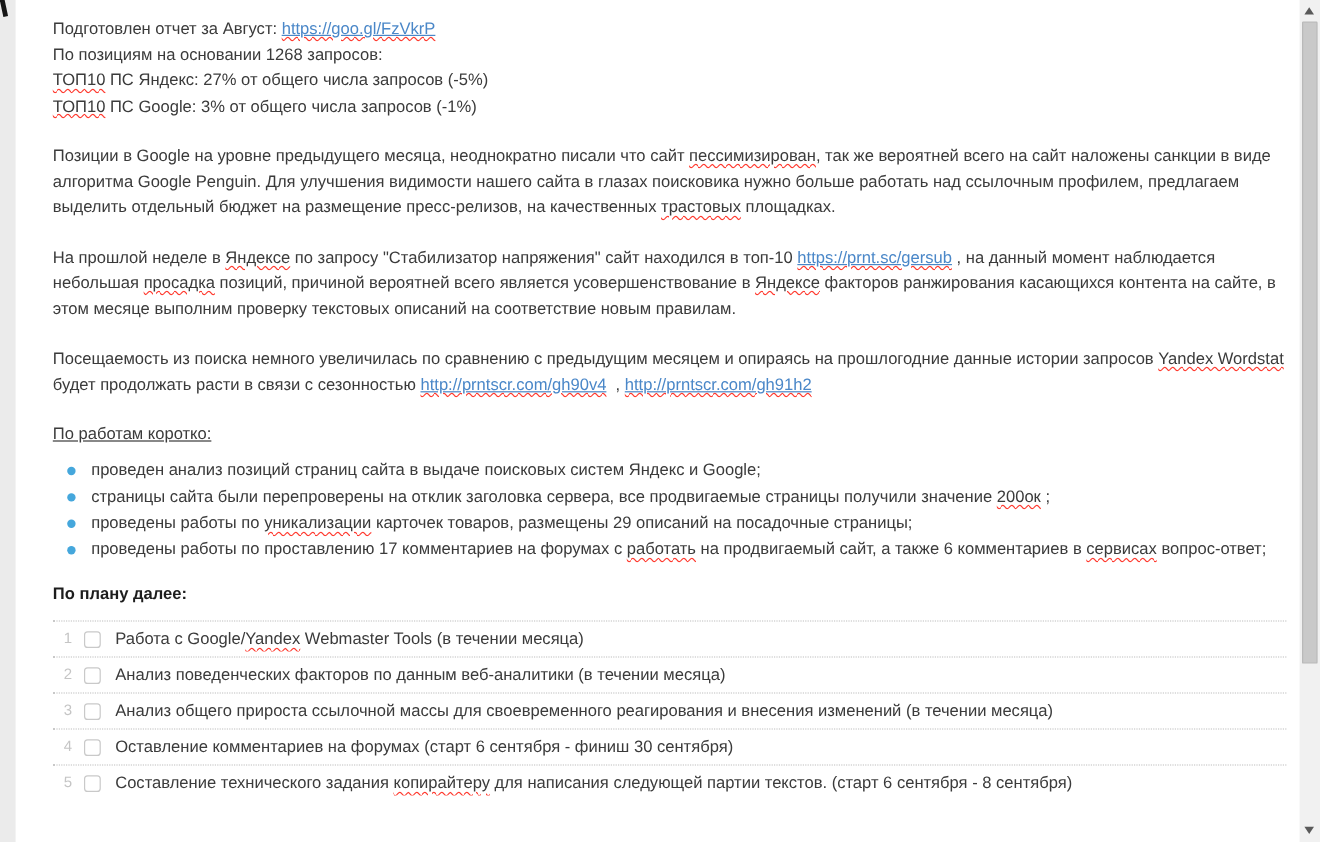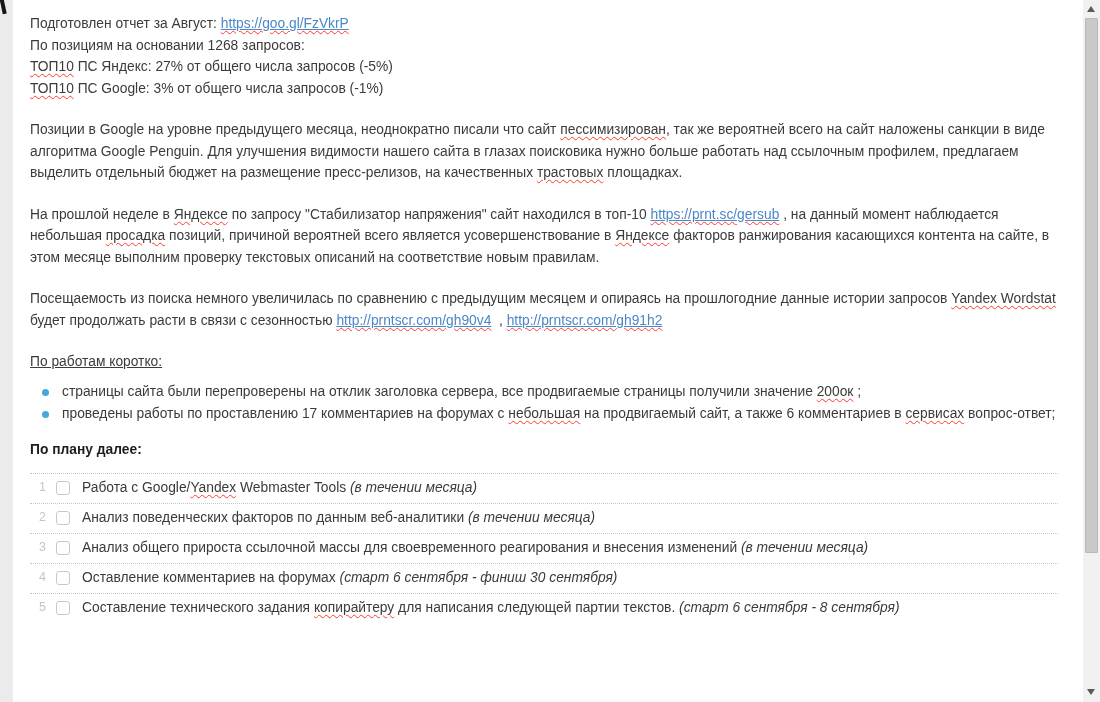--- a/index.html
+++ b/index.html
@@ -10,25 +10,25 @@
   *{box-sizing:border-box;}
   html,body{margin:0;padding:0;}
   body{
     width:1100px;height:702px;overflow:hidden;position:relative;
     background:var(--bg);
     font-family:"Liberation Sans", sans-serif;
     font-size:13.8px;line-height:21.5px;color:var(--text);
   }
   .left-strip{position:absolute;left:0;top:0;width:13px;height:702px;background:var(--strip);}
   .corner-mark{position:absolute;left:1px;top:-3px;width:4px;height:17px;background:#151515;transform:rotate(-12deg);}
-  .content{position:absolute;left:13px;top:0;width:1070px;height:666px;padding:13px 25px 16px 17px;overflow:hidden;}
+  .content{position:absolute;left:27px;top:0;width:1070px;height:666px;padding:13px 25px 16px 17px;overflow:hidden;}
   p.para{margin:0 0 20px 0;}
   .lnk{color:var(--link);text-decoration:underline;cursor:pointer;}
   .sp{text-decoration-line:underline;text-decoration-style:wavy;text-decoration-color:var(--squiggle);text-decoration-thickness:1px;text-underline-offset:2px;}
-  .it{font-style:italic;text-align:right;}
+  .it{text-align:right;}
   .work-heading{margin:0 0 4px 0;text-decoration:underline;}
   ul.work-list{list-style:none;margin:8px 0 0 0;padding:0 0 0 10px;}
   ul.work-list li{position:relative;padding-left:22px;line-height:22.3px;margin:0;}
   ul.work-list .dot{position:absolute;left:2px;top:8px;width:7px;height:7px;border-radius:50%;background:var(--bullet);}
   .plan-heading{font-weight:bold;color:#1d1d1d;margin:14px 0 12px 0;}
   .todo-list{margin:0;}
   .todo{display:flex;align-items:center;height:30px;border-top:1px dotted var(--sep);}
   .todo .num{width:16px;text-align:right;color:var(--num);font-size:12.5px;flex:none;}
   .todo .cb{width:14px;height:14px;border:1px solid var(--cbborder);border-radius:3px;background:#fff;margin:0 12px 0 10px;flex:none;cursor:pointer;}
   .todo .ttext{white-space:nowrap;overflow:hidden;}
@@ -45,22 +45,24 @@
 <div class="corner-mark"></div>
 
 <div class="content">
   <p class="para"><span>Подготовлен отчет за Август: </span><a class="lnk" href="#"><span class="sp">https://goo.gl/FzVkrP</span></a><br><span>По позициям на основании 1268 запросов:</span><br><span><span class="sp">ТОП10</span></span><span> ПС Яндекс: 27% от общего числа запросов (-5%)</span><br><span><span class="sp">ТОП10</span></span><span> ПС Google: 3% от общего числа запросов (-1%)</span></p>
   <p class="para"><span>Позиции в Google на уровне предыдущего месяца, неоднократно писали что сайт </span><span><span class="sp">пессимизирован</span></span><span>, так же вероятней всего на сайт наложены санкции в виде алгоритма Google Penguin. Для улучшения видимости нашего сайта в глазах поисковика нужно больше работать над ссылочным профилем, предлагаем выделить отдельный бюджет на размещение пресс-релизов, на качественных </span><span><span class="sp">трастовых</span></span><span> площадках.</span></p>
   <p class="para"><span>На прошлой неделе в </span><span><span class="sp">Яндексе</span></span><span> по запросу "Стабилизатор напряжения" сайт находился в топ-10 </span><a class="lnk" href="#"><span class="sp">https://prnt.sc/gersub</span></a><span> , на данный момент наблюдается небольшая </span><span><span class="sp">просадка</span></span><span> позиций, причиной вероятней всего является усовершенствование в </span><span><span class="sp">Яндексе</span></span><span> факторов ранжирования касающихся контента на сайте, в этом месяце выполним проверку текстовых описаний на соответствие новым правилам.</span></p>
   <p class="para"><span>Посещаемость из поиска немного увеличилась по сравнению с предыдущим месяцем и опираясь на прошлогодние данные истории запросов </span><span><span class="sp">Yandex Wordstat</span></span><span> будет продолжать расти в связи с сезонностью </span><a class="lnk" href="#"><span class="sp">http://prntscr.com/gh90v4</span></a><span>&nbsp; , </span><a class="lnk" href="#"><span class="sp">http://prntscr.com/gh91h2</span></a></p>
 
   <div class="work-heading">По работам коротко:</div>
   <ul class="work-list">
+      <li><span class="dot"></span><span><span>проведен анализ позиций страниц сайта в выдаче поисковых систем Яндекс и Google;</span></span></li>
       <li><span class="dot"></span><span><span>страницы сайта были перепроверены на отклик заголовка сервера, все продвигаемые страницы получили значение </span><span><span class="sp">200ок</span></span><span> ;</span></span></li>
-      <li><span class="dot"></span><span><span>проведены работы по проставлению 17 комментариев на форумах с </span><span><span class="sp">небольшая</span></span><span> на продвигаемый сайт, а также 6 комментариев в </span><span><span class="sp">сервисах</span></span><span> вопрос-ответ;</span></span></li>
+      <li><span class="dot"></span><span><span>проведены работы по </span><span><span class="sp">уникализации</span></span><span> карточек товаров, размещены 29 описаний на посадочные страницы;</span></span></li>
+      <li><span class="dot"></span><span><span>проведены работы по проставлению 17 комментариев на форумах с </span><span><span class="sp">работать</span></span><span> на продвигаемый сайт, а также 6 комментариев в </span><span><span class="sp">сервисах</span></span><span> вопрос-ответ;</span></span></li>
     </ul>
 
   <div class="plan-heading">По плану далее:</div>
   <div class="todo-list">
       <div class="todo">
         <span class="num">1</span>
         <span class="cb"></span>
         <span class="ttext"><span>Работа с Google/</span><span><span class="sp">Yandex</span></span><span> Webmaster Tools </span><span class="it">(в течении месяца)</span></span>
       </div>
       <div class="todo">

